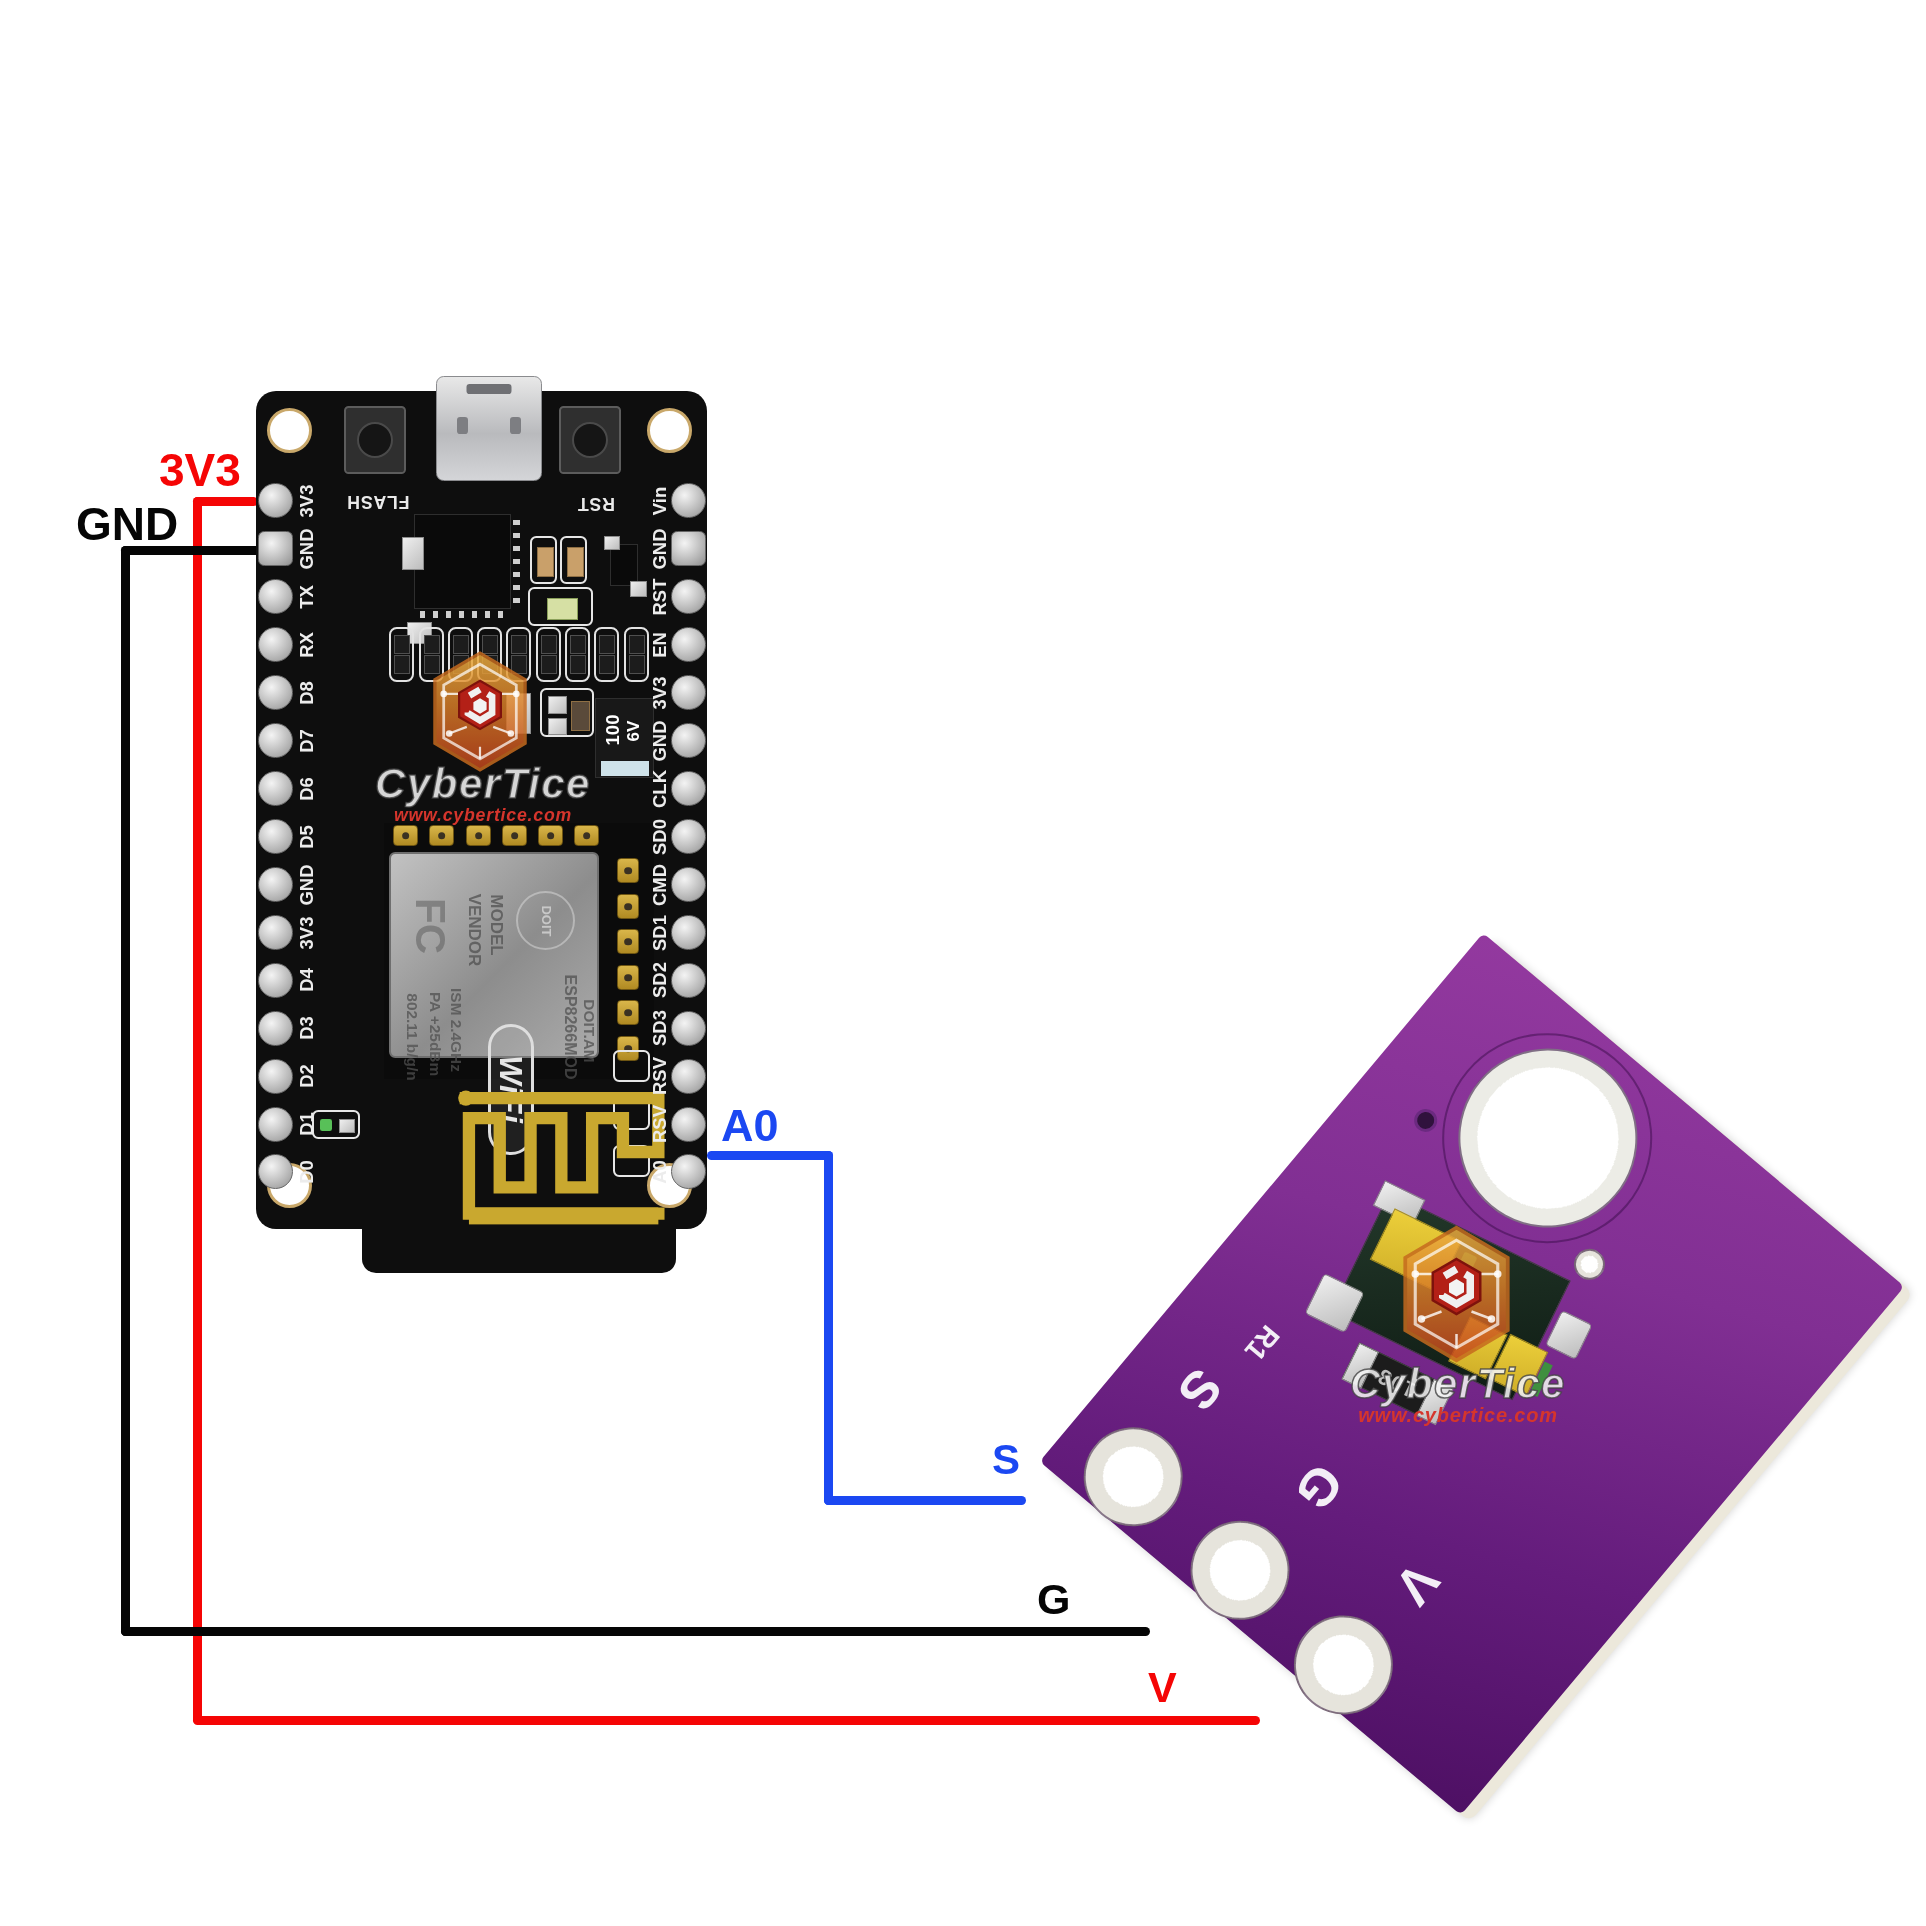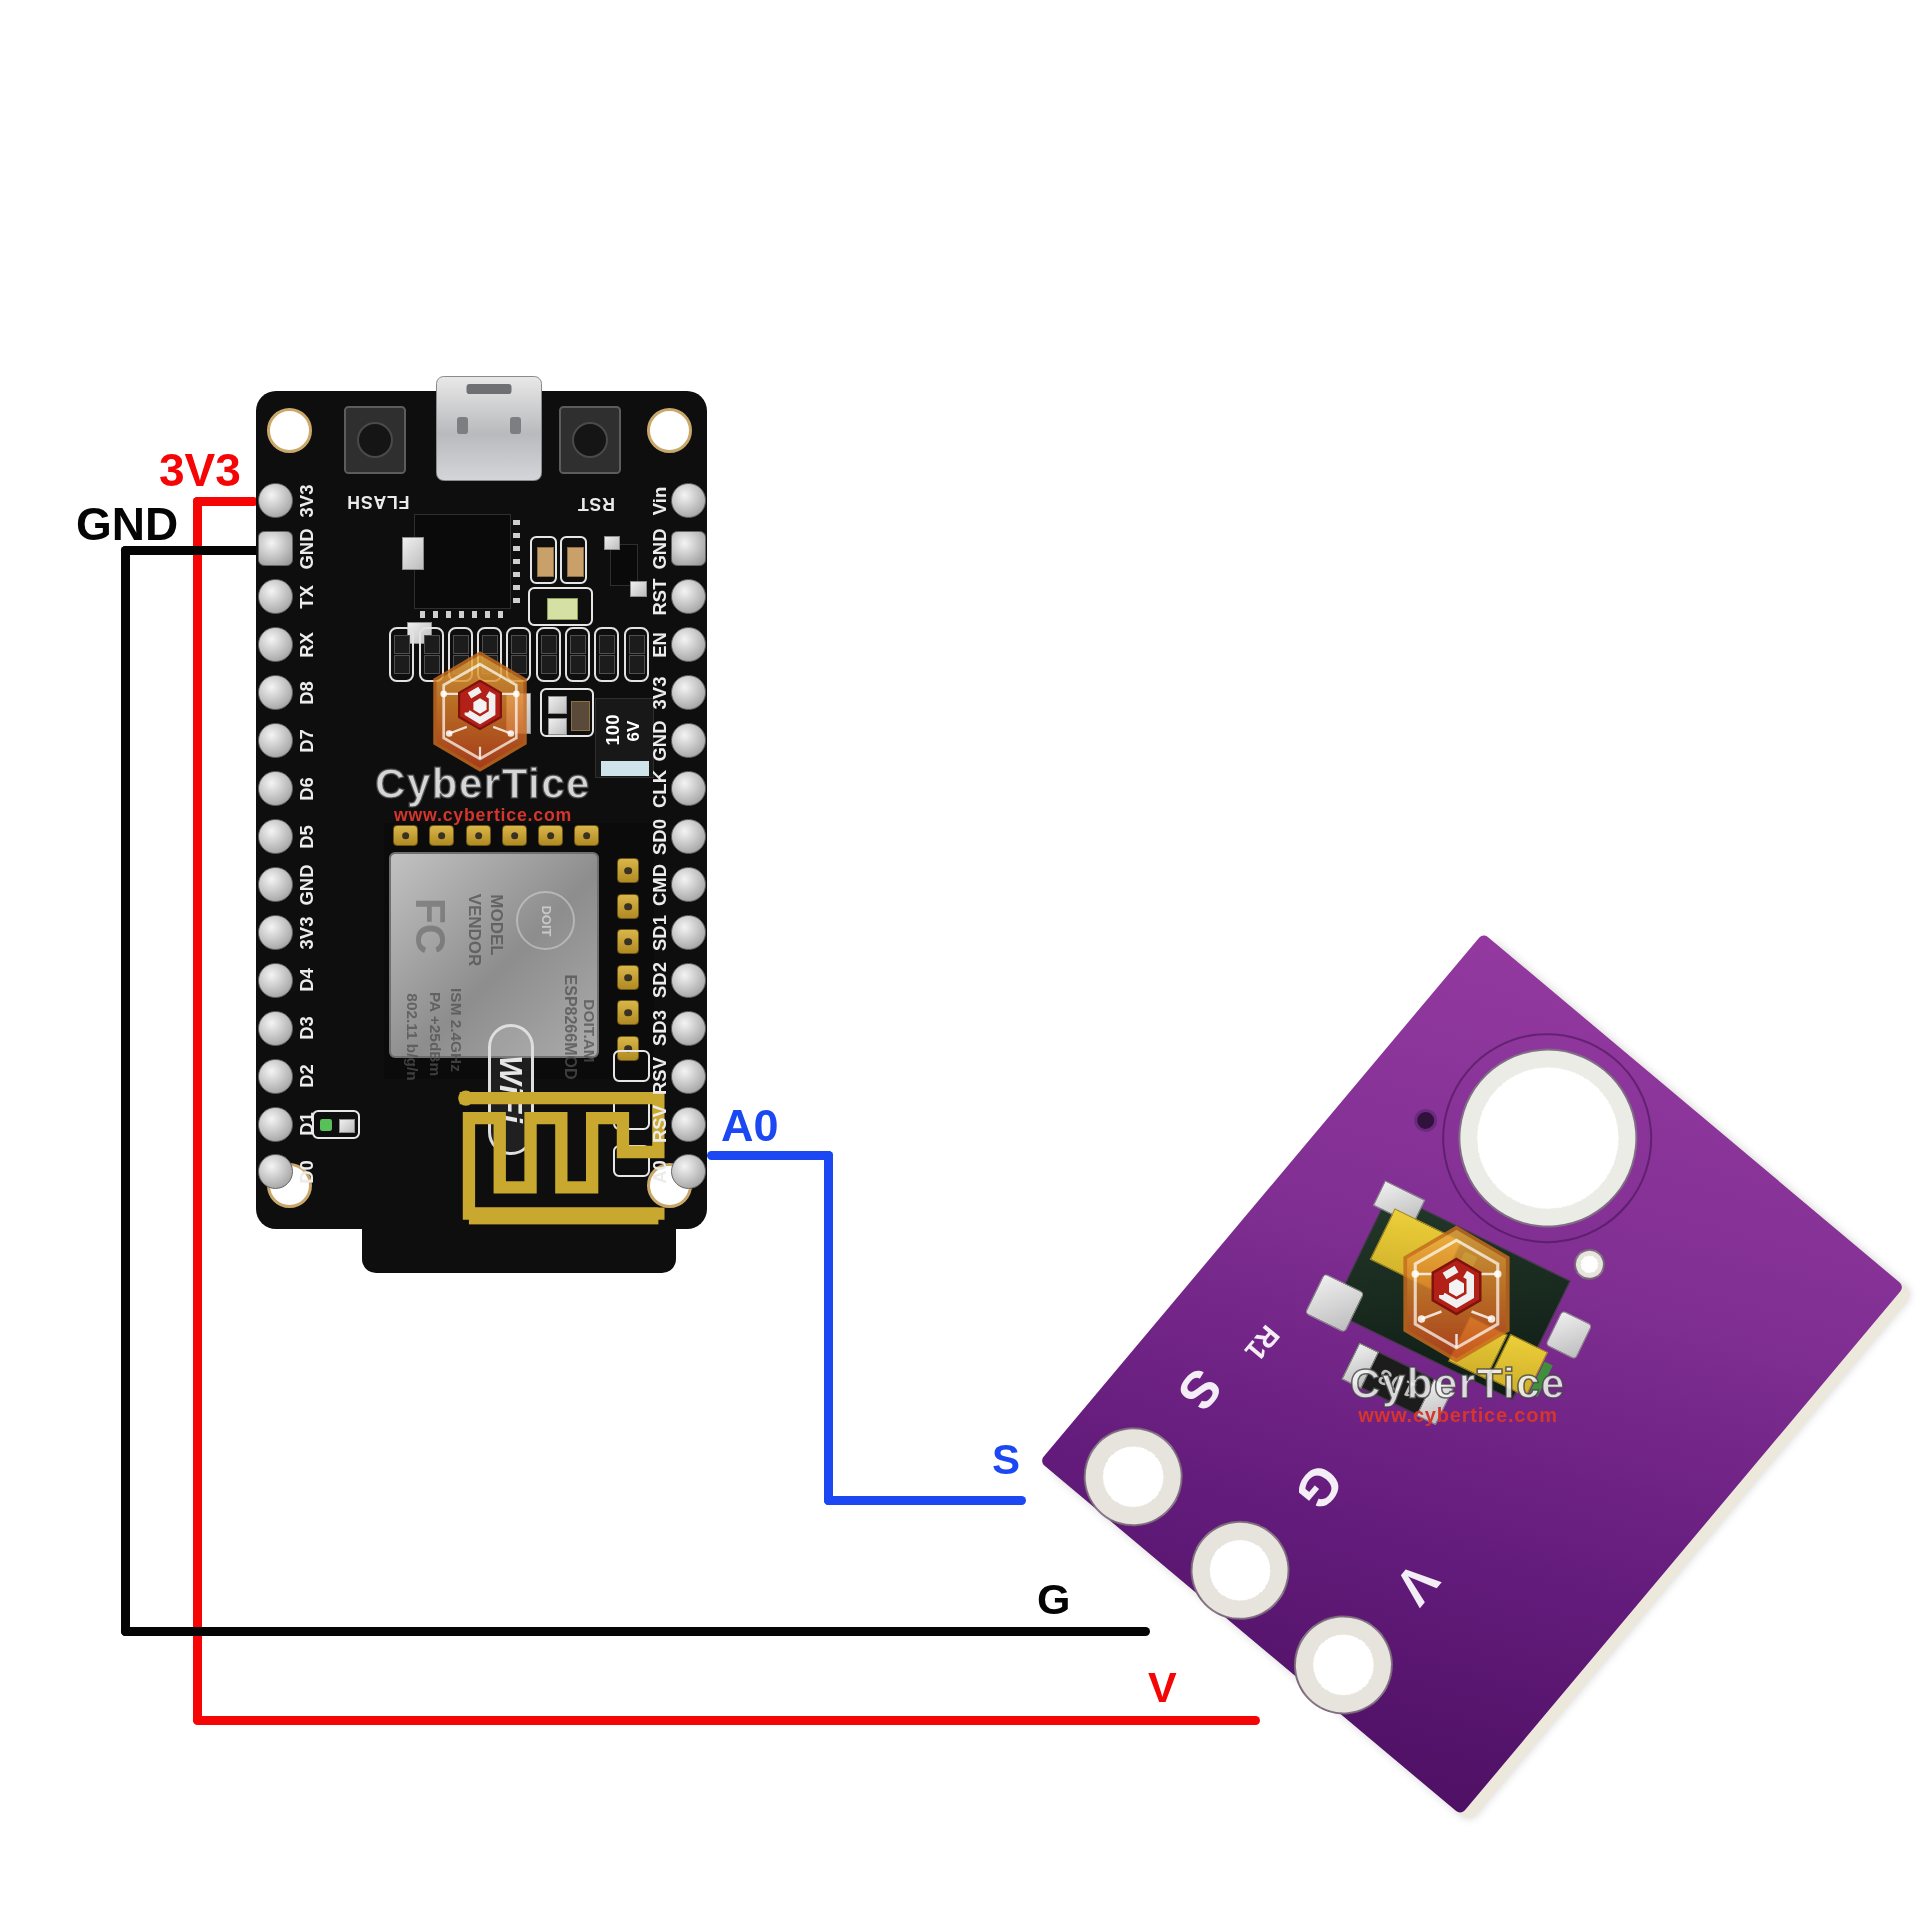--- a/index.html
+++ b/index.html
@@ -48,21 +48,21 @@
           transform:rotate(40deg);
           background:linear-gradient(155deg,#93399f 0%,#812f93 35%,#641c7c 70%,#4e1064 100%);}
   .sensor *{position:absolute;}
   .ring-big{width:179px;height:179px;border-radius:50%;border:2.3px solid rgba(40,8,52,.55);box-sizing:border-box;
             background:radial-gradient(circle,#ffffff 0 57%,#ececE6 57% 74%,#c9c9c2 74%);}
   .trace-circ{width:210px;height:210px;border-radius:50%;border:2.3px solid rgba(50,8,66,.45);box-sizing:border-box;}
   .ring-sml{border-radius:50%;box-sizing:border-box;background:radial-gradient(circle,#ffffff 0 45%,#e6e4dc 45% 72%,#c6c3b6 72%);
             border:2.3px solid rgba(40,8,52,.5);}
   .sk{color:#f3eef6;font-weight:700;}
   
-  .wm{position:absolute;}
+  .wm{position:absolute;font-style:italic;}
   .wm .brand{position:absolute;transform:translate(-50%,-50%);font-weight:700;color:rgba(242,242,242,.88);
              -webkit-text-stroke:1.5px rgba(66,66,66,.8);letter-spacing:1.5px;white-space:nowrap;}
   .wm .url{position:absolute;transform:translate(-50%,-50%);font-weight:700;color:#d5352c;white-space:nowrap;letter-spacing:0.8px;}
 </style>
 </head>
 <body>
 
 <div id="stage">
 
   <div class="seg" style="left:193px;top:497px;width:65px;height:8.5px;background:#f50505;"></div>

